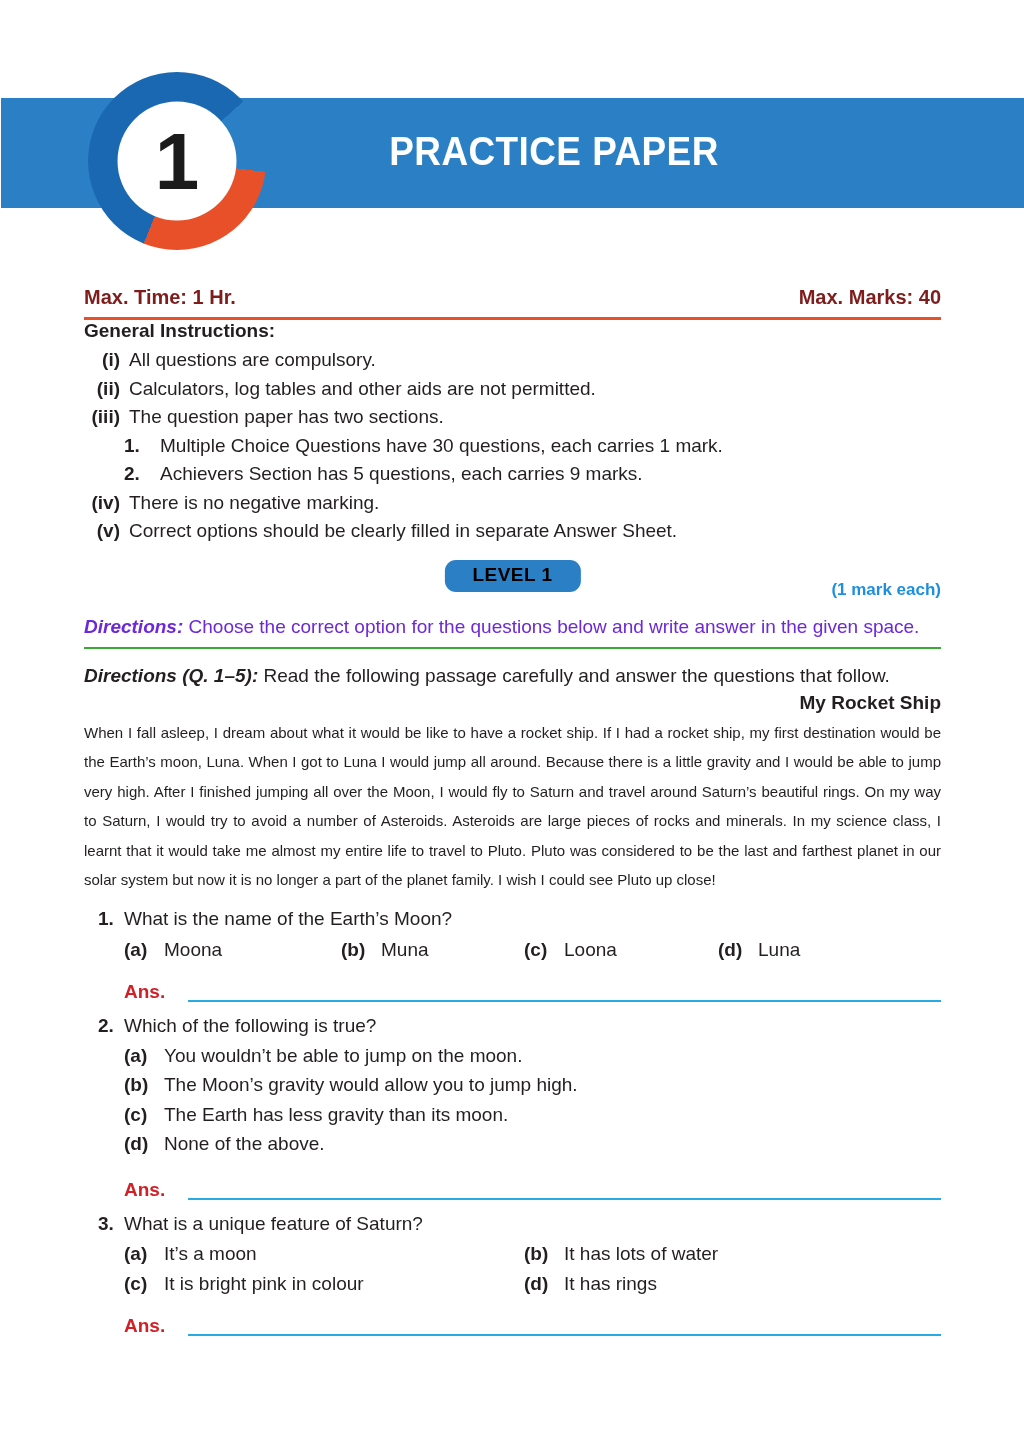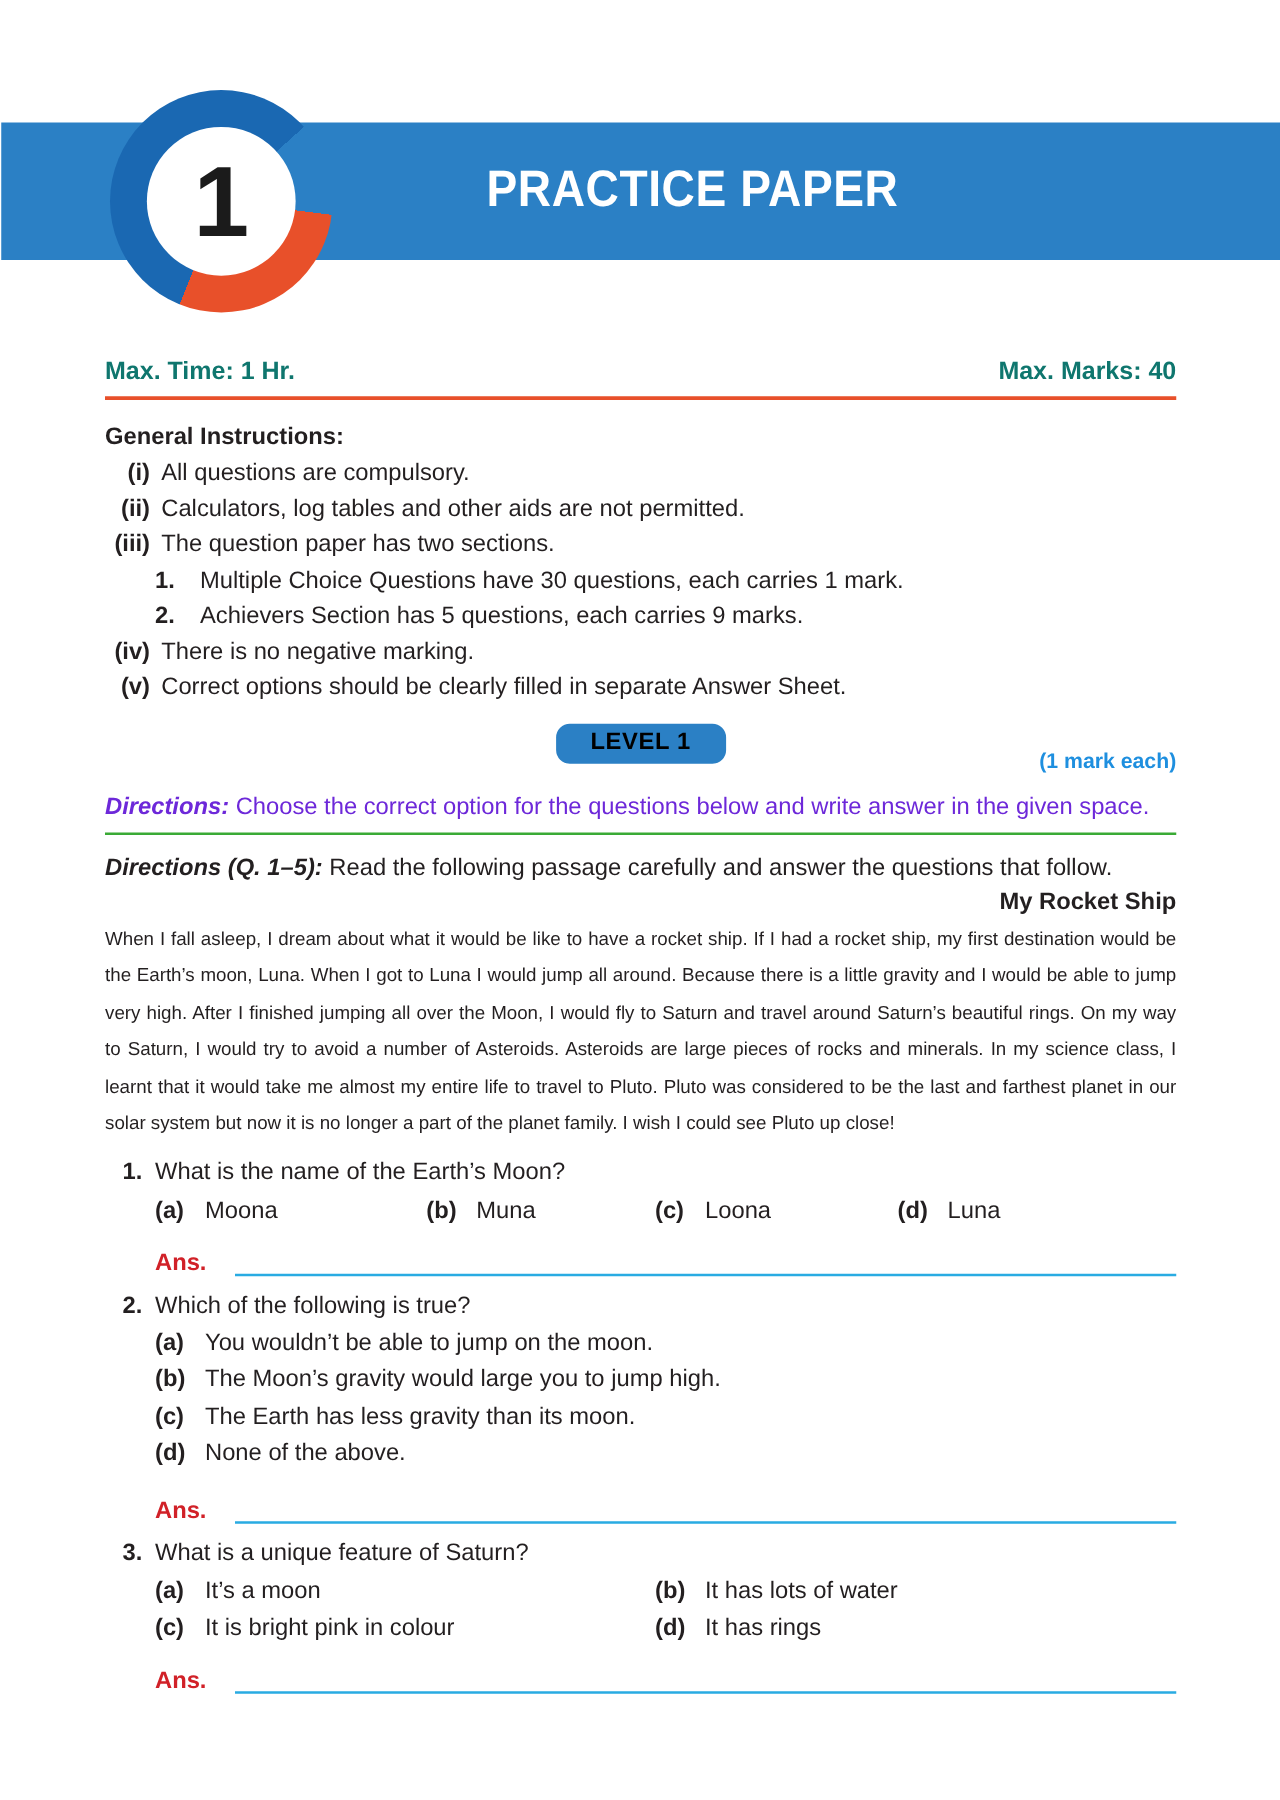--- a/index.html
+++ b/index.html
@@ -21,24 +21,24 @@
   .badge-inner {
     position:absolute; top:50%; left:50%; transform:translate(-50%,-50%);
     width:119px; height:119px; border-radius:50%; background:#ffffff;
     display:flex; align-items:center; justify-content:center;
   }
   .badge-num { font-size:80px; font-weight:bold; color:#1b1b1b; line-height:1; }
   
   .content { position:absolute; top:250px; left:84px; width:857px; }
   .meta {
     display:flex; justify-content:space-between; margin-top:36px;
-    font-size:20px; font-weight:bold; color:#0f766e;
+    font-size:20px; font-weight:bold; color:#7f1d1d;
     padding-bottom:8px; border-bottom:3px solid #e8502a;
   }
-  .gi-heading { margin-top:19px; font-size:19px; font-weight:bold; }
+  .gi-heading { font-size:19px; font-weight:bold; }
   .ins-list { margin-top:4px; }
   .ins-row { display:flex; font-size:19px; line-height:28.5px; }
   .ins-label { flex:none; width:36px; text-align:right; font-weight:bold; margin-right:9px; }
   .ins-row.sub { margin-left:40px; }
   .ins-row.sub .ins-label { width:22px; text-align:left; margin-right:14px; }
   .level-row { position:relative; margin-top:14px; height:38px; }
   .level-badge {
     position:absolute; left:50%; top:0; transform:translateX(-50%);
     background:#2b80c5; color:#000000; font-weight:bold; font-size:19px;
     padding:4px 28px 6px 28px; border-radius:11px; letter-spacing:.5px; white-space:nowrap;
@@ -168,21 +168,21 @@
         <span class="q-num">2.</span>
         <span>Which of the following is true?</span>
       </div>
       <div class="opts-stack">
         <div class="opt">
           <span class="opt-label">(a)</span>
           <span>You wouldn’t be able to jump on the moon.</span>
         </div>
         <div class="opt">
           <span class="opt-label">(b)</span>
-          <span>The Moon’s gravity would large you to jump high.</span>
+          <span>The Moon’s gravity would allow you to jump high.</span>
         </div>
         <div class="opt">
           <span class="opt-label">(c)</span>
           <span>The Earth has less gravity than its moon.</span>
         </div>
         <div class="opt">
           <span class="opt-label">(d)</span>
           <span>None of the above.</span>
         </div>
       </div>

